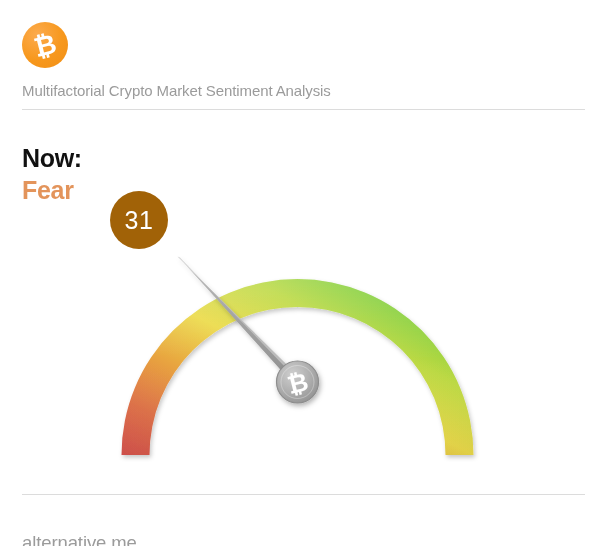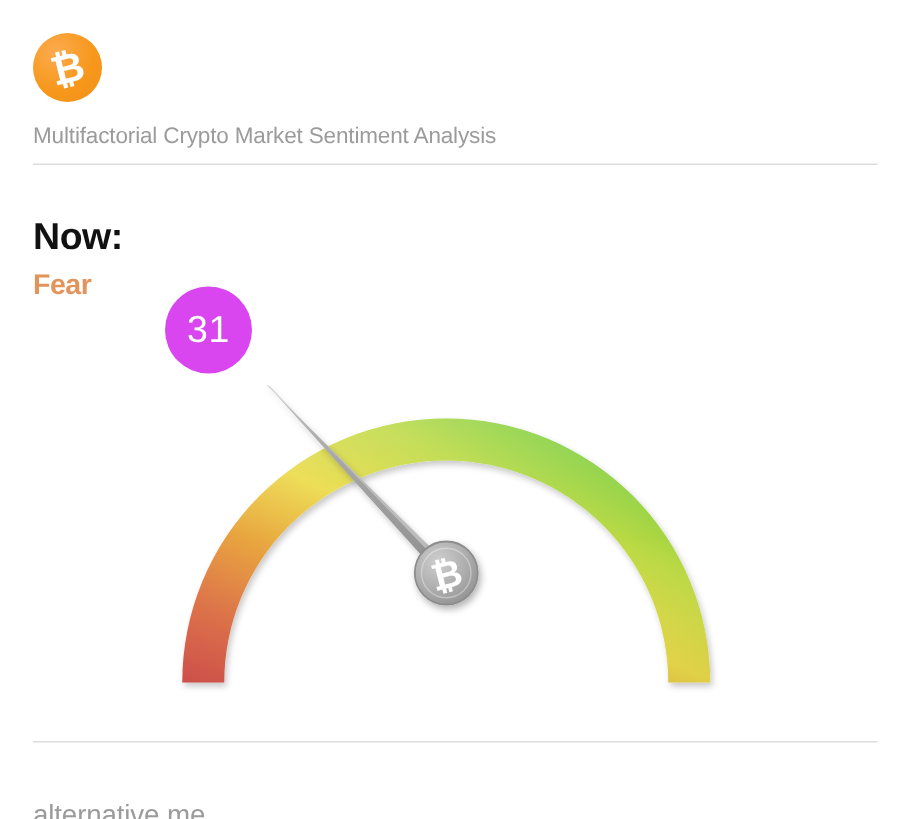--- a/index.html
+++ b/index.html
@@ -81,21 +81,21 @@
     margin-top: 17px;
   }
   .now-label {
     font-size: 25px;
     font-weight: bold;
     color: #111111;
     line-height: 29px;
     letter-spacing: -0.3px;
   }
   .sentiment-label {
-    font-size: 19px;
+    font-size: 25px;
     font-weight: bold;
     color: #e3945b;
     line-height: 29px;
     margin-top: 3px;
     letter-spacing: -0.3px;
   }
 
   
   .gauge-wrap {
     position: absolute;
@@ -111,21 +111,21 @@
   }
 
   
   .value-badge {
     position: absolute;
     left: 110px;
     top: 191px;
     width: 58px;
     height: 58px;
     border-radius: 50%;
-    background: #d946ef;
+    background: #a16207;
     display: flex;
     align-items: center;
     justify-content: center;
     color: #ffffff;
     font-size: 25px;
     line-height: 25px;
     letter-spacing: 0.5px;
   }
 
   

